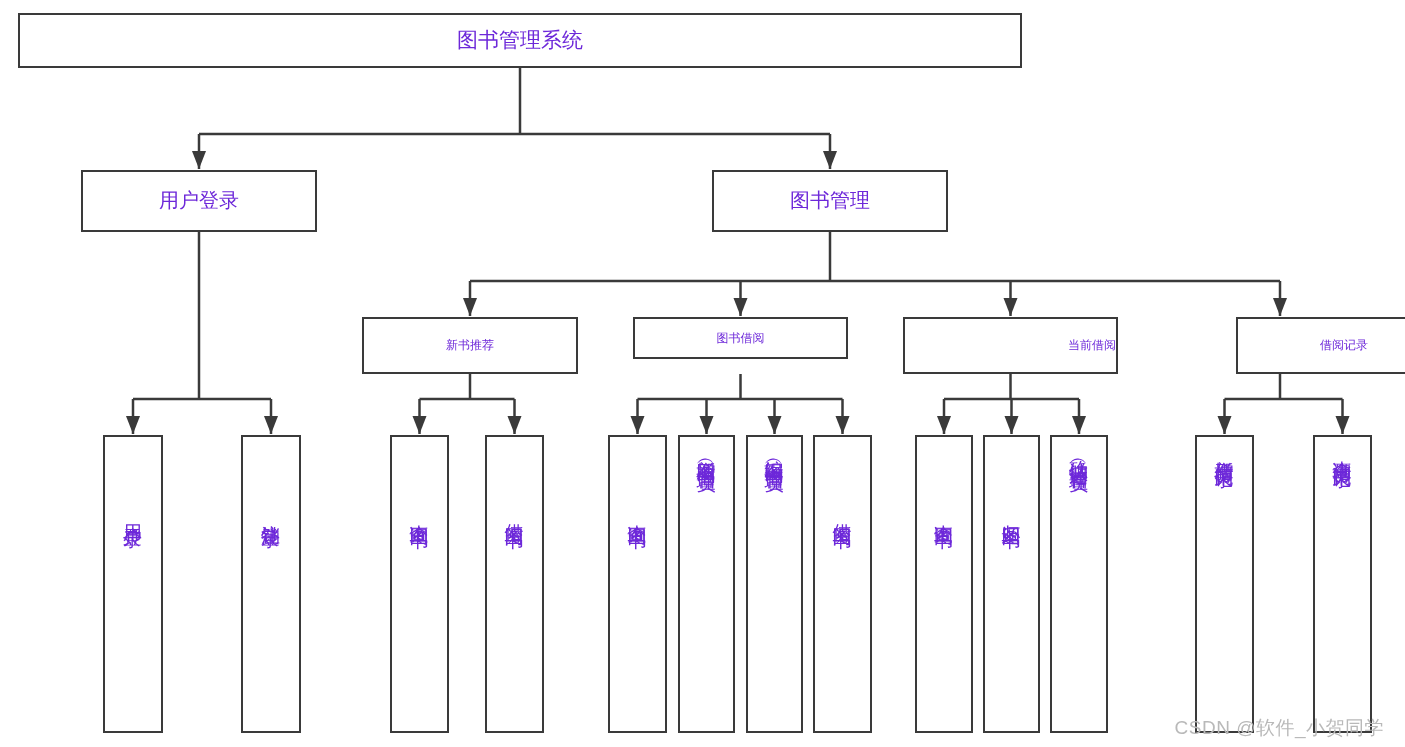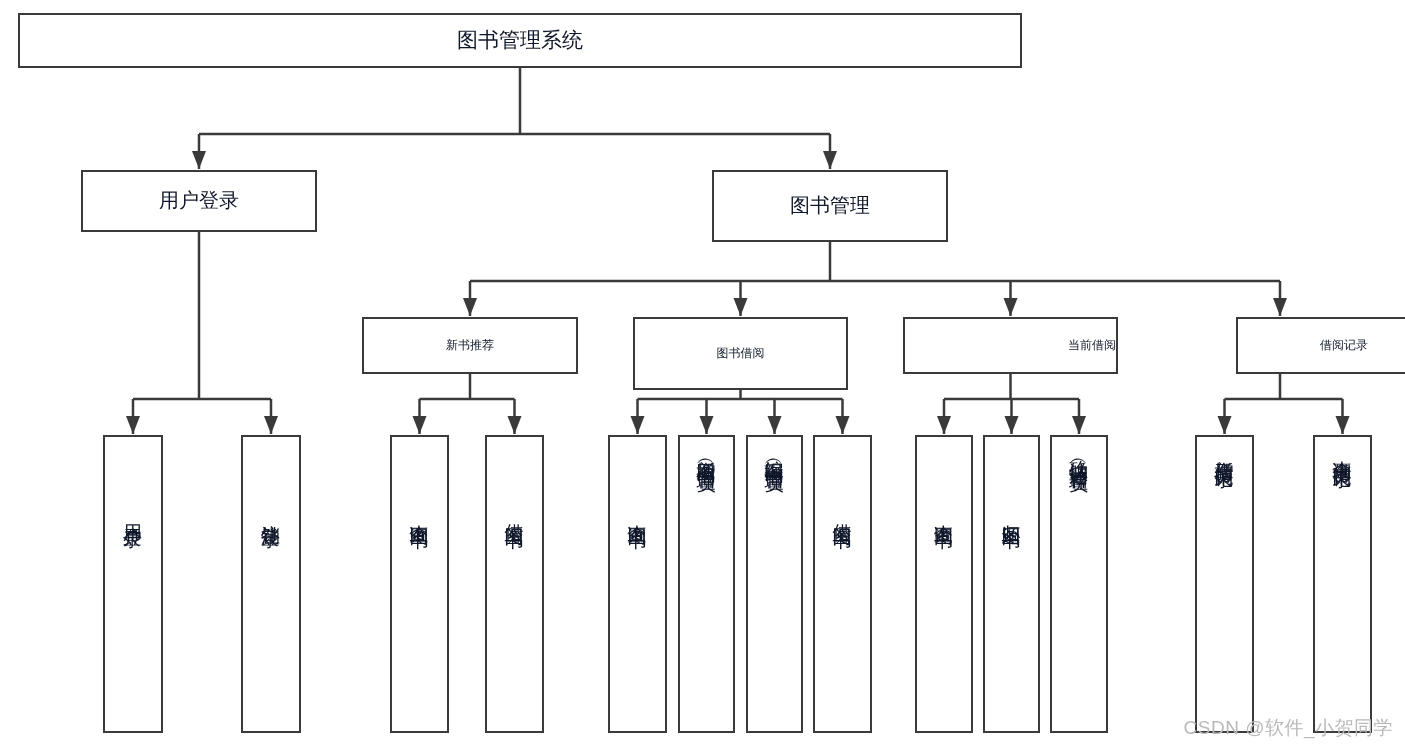--- a/index.html
+++ b/index.html
@@ -26,21 +26,21 @@
     pointer-events: none;
   }
   .node {
     position: absolute;
     box-sizing: border-box;
     border: 2px solid #3a3a3a;
     background: #ffffff;
     display: flex;
     align-items: center;
     justify-content: center;
-    color: #0f172a;
+    color: #6d28d9;
   }
   .node .label {
     display: block;
     text-align: center;
     line-height: 1.18;
   }
   .node-root {
     font-size: 21px;
   }
   .node-l2 {
@@ -59,21 +59,21 @@
     text-orientation: upright;
     letter-spacing: 2px;
     line-height: 1;
     white-space: nowrap;
   }
   .node-leaf.leaf-mid .label {
     padding-top: 64px;
   }
   .watermark {
     position: absolute;
-    right: 12px;
+    right: 21px;
     bottom: 6px;
     font-size: 19px;
     color: #b9b9b9;
     white-space: nowrap;
     letter-spacing: 0.5px;
   }
 </style>
 </head>
 <body>
 
@@ -132,27 +132,27 @@
       <path d="M 1342.5 399 L 1342.5 434" stroke="#3a3a3a" stroke-width="2.5" fill="none"></path>
       <path d="M 1335.5 416 L 1342.5 434 L 1349.5 416 Z" fill="#3a3a3a"></path>
     </svg>
   <div id="nodes">
       <div class="node node-root" style="left: 18px; top: 13px; width: 1004px; height: 55px;">
         <span class="label">图书管理系统</span>
       </div>
       <div class="node node-l2" style="left: 81px; top: 170px; width: 236px; height: 62px;">
         <span class="label">用户登录</span>
       </div>
-      <div class="node node-l2" style="left: 712px; top: 170px; width: 236px; height: 72px;">
+      <div class="node node-l2" style="left: 712px; top: 170px; width: 236px; height: 62px;">
         <span class="label">图书管理</span>
       </div>
       <div class="node node-l3" style="left: 362px; top: 317px; width: 216px; height: 57px;">
         <span class="label">新书推荐</span>
       </div>
-      <div class="node node-l3" style="left: 633px; top: 317px; width: 215px; height: 73px;">
+      <div class="node node-l3" style="left: 633px; top: 317px; width: 215px; height: 42px;">
         <span class="label">图书借阅</span>
       </div>
       <div class="node node-l3" style="left: 903px; top: 317px; width: 215px; height: 57px; justify-content: flex-end;">
         <span class="label">当前借阅</span>
       </div>
       <div class="node node-l3" style="left: 1236px; top: 317px; width: 216px; height: 57px;">
         <span class="label">借阅记录</span>
       </div>
       <div class="node node-leaf leaf-mid" style="left: 103px; top: 435px; width: 60px; height: 298px;">
         <span class="label">用户登录</span>

